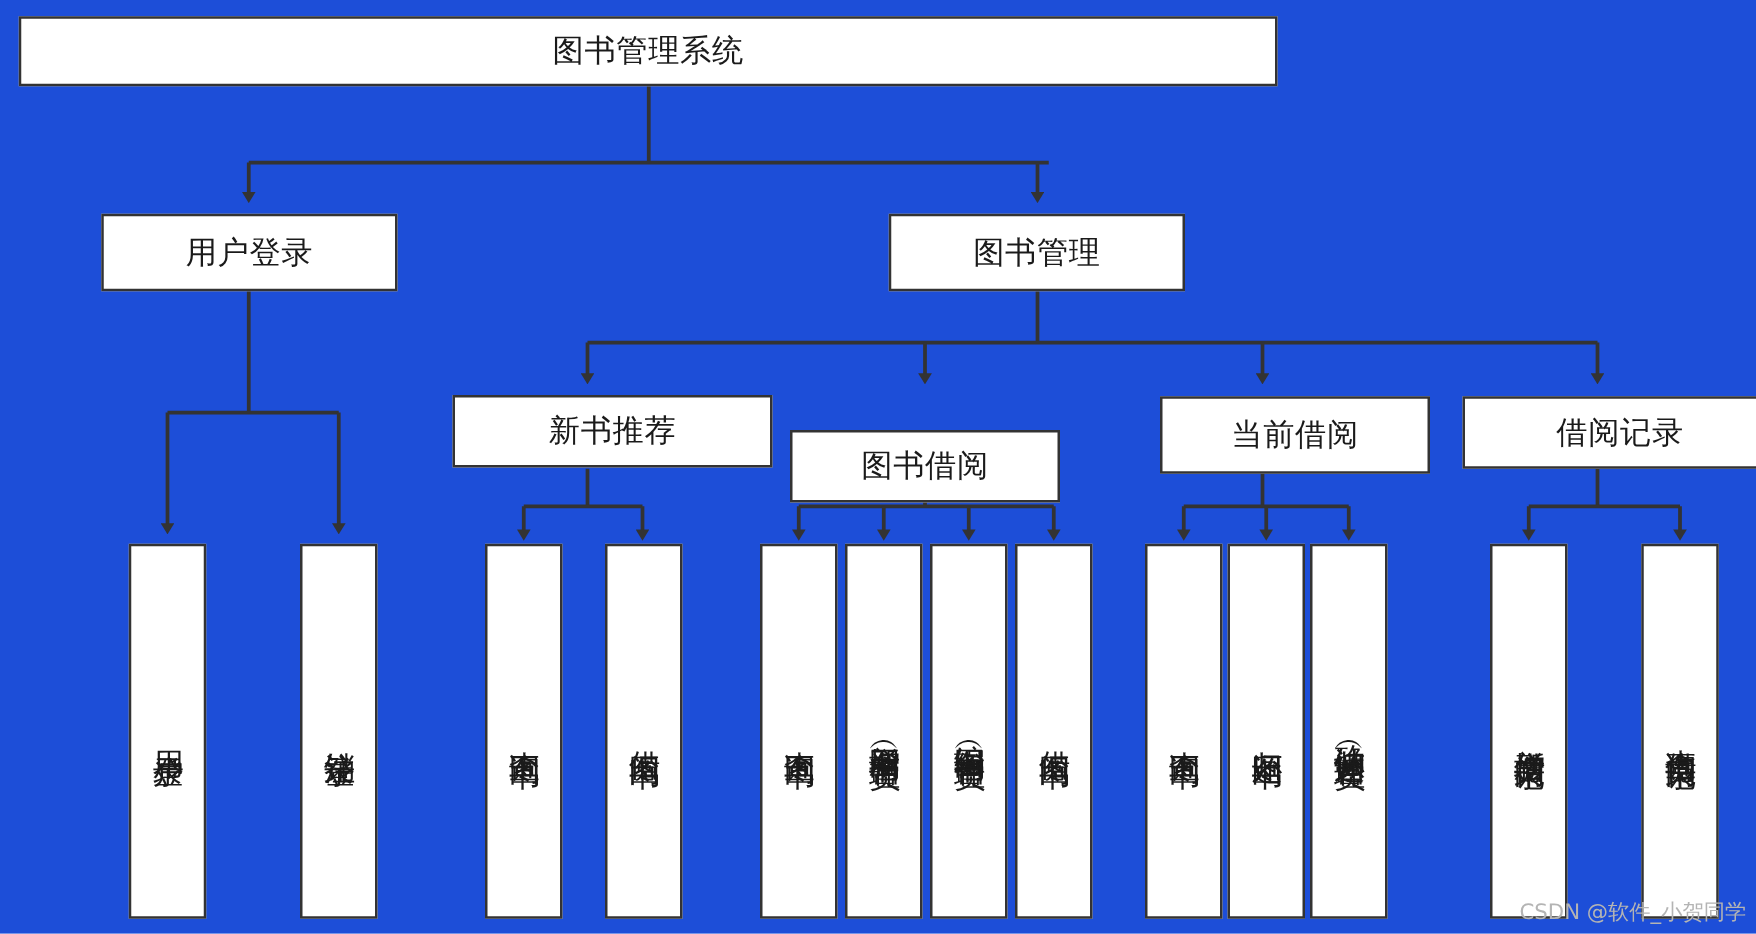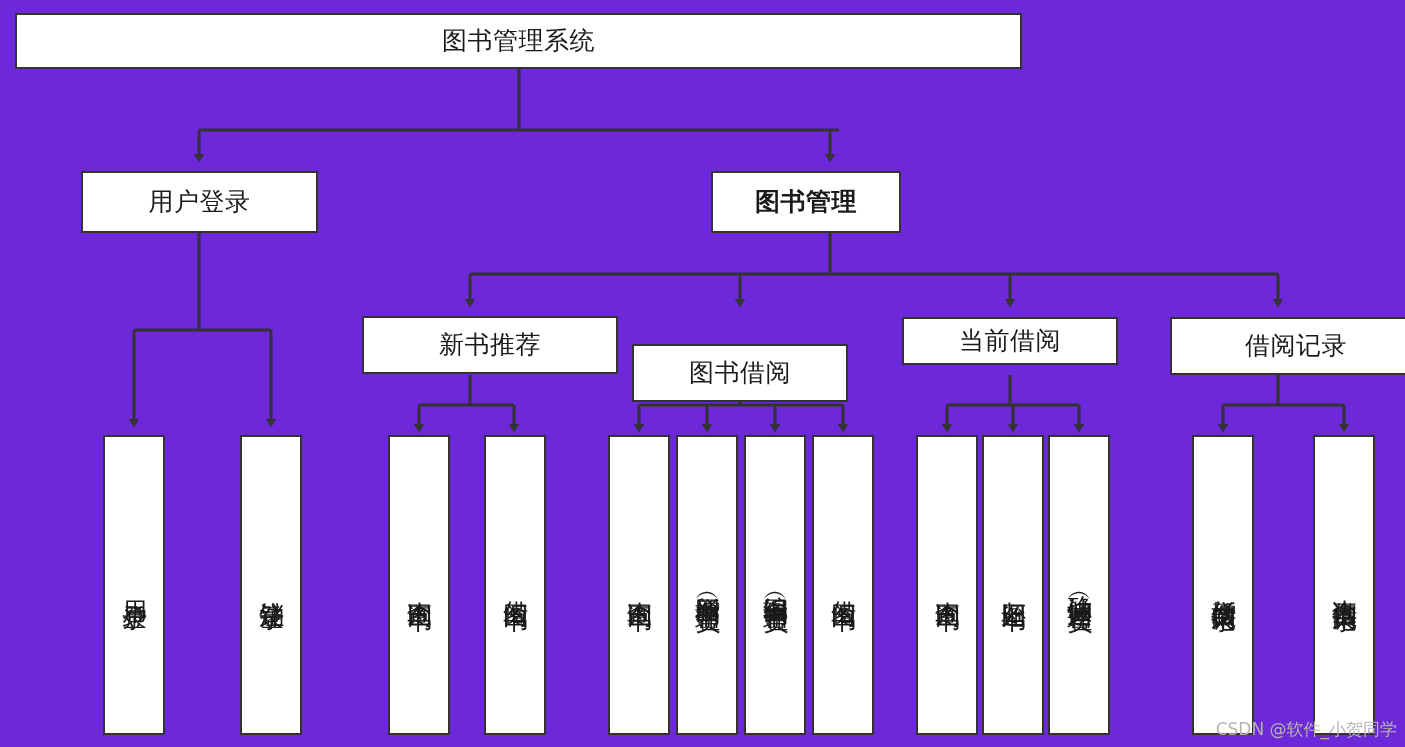--- a/index.html
+++ b/index.html
@@ -9,21 +9,21 @@
     background: #ffffff;
   }
   body {
     font-family: "DejaVu Sans", "Liberation Sans", sans-serif;
     color: #1f1f1f;
   }
   #canvas {
     position: relative;
     width: 1405px;
     height: 747px;
-    background: #6d28d9;
+    background: #1d4ed8;
     overflow: hidden;
   }
   #connectors {
     position: absolute;
     left: 0;
     top: 0;
     width: 1405px;
     height: 747px;
     pointer-events: none;
   }
@@ -128,31 +128,31 @@
     </g>
   </svg>
 
   <div class="node" style="left:15px; top:13px; width:1007px; height:56px;">
     <span class="node-label">图书管理系统</span>
   </div>
 
   <div class="node" style="left:81px; top:171px; width:237px; height:62px;">
     <span class="node-label">用户登录</span>
   </div>
-  <div class="node" style="left:711px; top:171px; width:190px; height:62px;font-weight:bold;">
+  <div class="node" style="left:711px; top:171px; width:237px; height:62px;">
     <span class="node-label">图书管理</span>
   </div>
 
   <div class="node" style="left:362px; top:316px; width:256px; height:58px;">
     <span class="node-label">新书推荐</span>
   </div>
   <div class="node" style="left:632px; top:317px; width:216px; height:58px;margin-top:27px;">
     <span class="node-label">图书借阅</span>
   </div>
-  <div class="node" style="left:902px; top:317px; width:216px; height:48px;">
+  <div class="node" style="left:928px; top:317px; width:216px; height:62px;">
     <span class="node-label">当前借阅</span>
   </div>
   <div class="node" style="left:1170px; top:317px; width:252px; height:58px;">
     <span class="node-label">借阅记录</span>
   </div>
 
   <div class="node vertical" style="left:103px; top:435px; width:62px; height:300px;">
     <span class="node-label">用户登录</span>
   </div>
   <div class="node vertical" style="left:240px; top:435px; width:62px; height:300px;">

